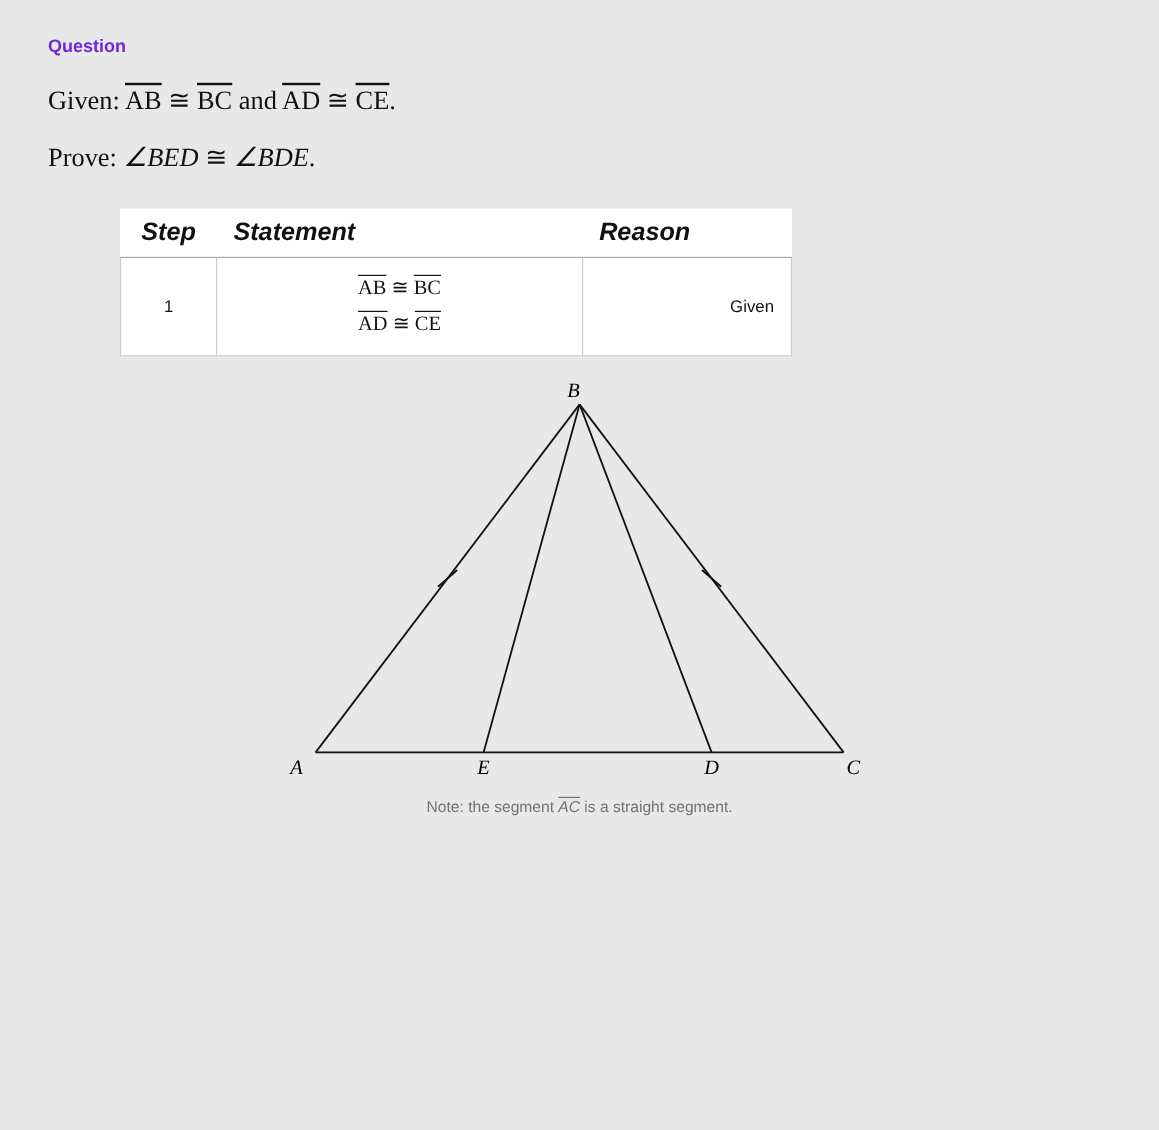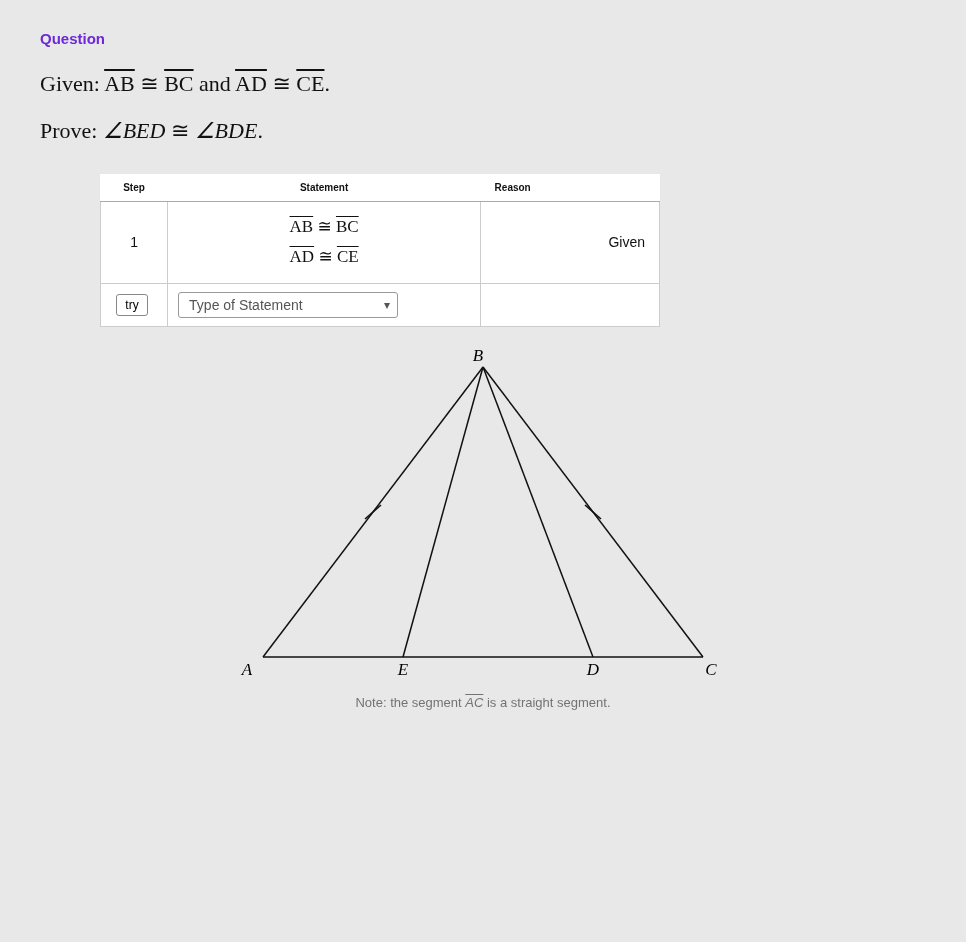--- a/index.html
+++ b/index.html
@@ -30,29 +30,30 @@
       font-style: italic;
     }
     .proof-table {
       width: 560px;
       border-collapse: collapse;
       margin: 24px 60px 20px 60px;
       background: white;
     }
     .proof-table th {
       font-family: Arial, sans-serif;
-      font-size: 10px;
+      font-size: 21px;
       font-weight: bold;
       padding: 8px 14px;
       text-align: left;
       border-bottom: 1.5px solid #aaa;
       background: white;
+      font-style: italic;
     }
     .proof-table th.step-col { width: 60px; text-align: center; }
-    .proof-table th.stmt-col { width: 280px; text-align: center; }
+    .proof-table th.stmt-col { width: 280px; text-align: left; }
     .proof-table th.reason-col { width: 160px; }
     .proof-table td {
       padding: 10px 14px;
       font-size: 17px;
       vertical-align: middle;
       border: 1px solid #ccc;
       margin-left: 40px;
     }
     .proof-table td.step-cell {
       text-align: center;
@@ -161,33 +162,20 @@
   </thead>
   <tbody>
     <tr>
       <td class="step-cell">1</td>
       <td class="stmt-cell">
         <span><span class="overline">AB</span> ≅ <span class="overline">BC</span></span><br>
         <span><span class="overline">AD</span> ≅ <span class="overline">CE</span></span>
       </td>
       <td class="reason-cell">Given</td>
     </tr>
-    <tr class="try-row">
-      <td class="step-cell">
-        <button class="try-btn">try</button>
-      </td>
-      <td colspan="1">
-        <div class="dropdown-wrapper">
-          <select class="stmt-dropdown">
-            <option value="">Type of Statement</option>
-          </select>
-        </div>
-      </td>
-      <td></td>
-    </tr>
   </tbody>
 </table>
 
 <div class="diagram-area">
   <svg width="560" height="340" viewBox="0 0 560 340">
 
     <line x1="280" y1="20" x2="60" y2="310" stroke="#111" stroke-width="1.5"></line>
     <line x1="280" y1="20" x2="500" y2="310" stroke="#111" stroke-width="1.5"></line>
     <line x1="60" y1="310" x2="500" y2="310" stroke="#111" stroke-width="1.5"></line>
 

